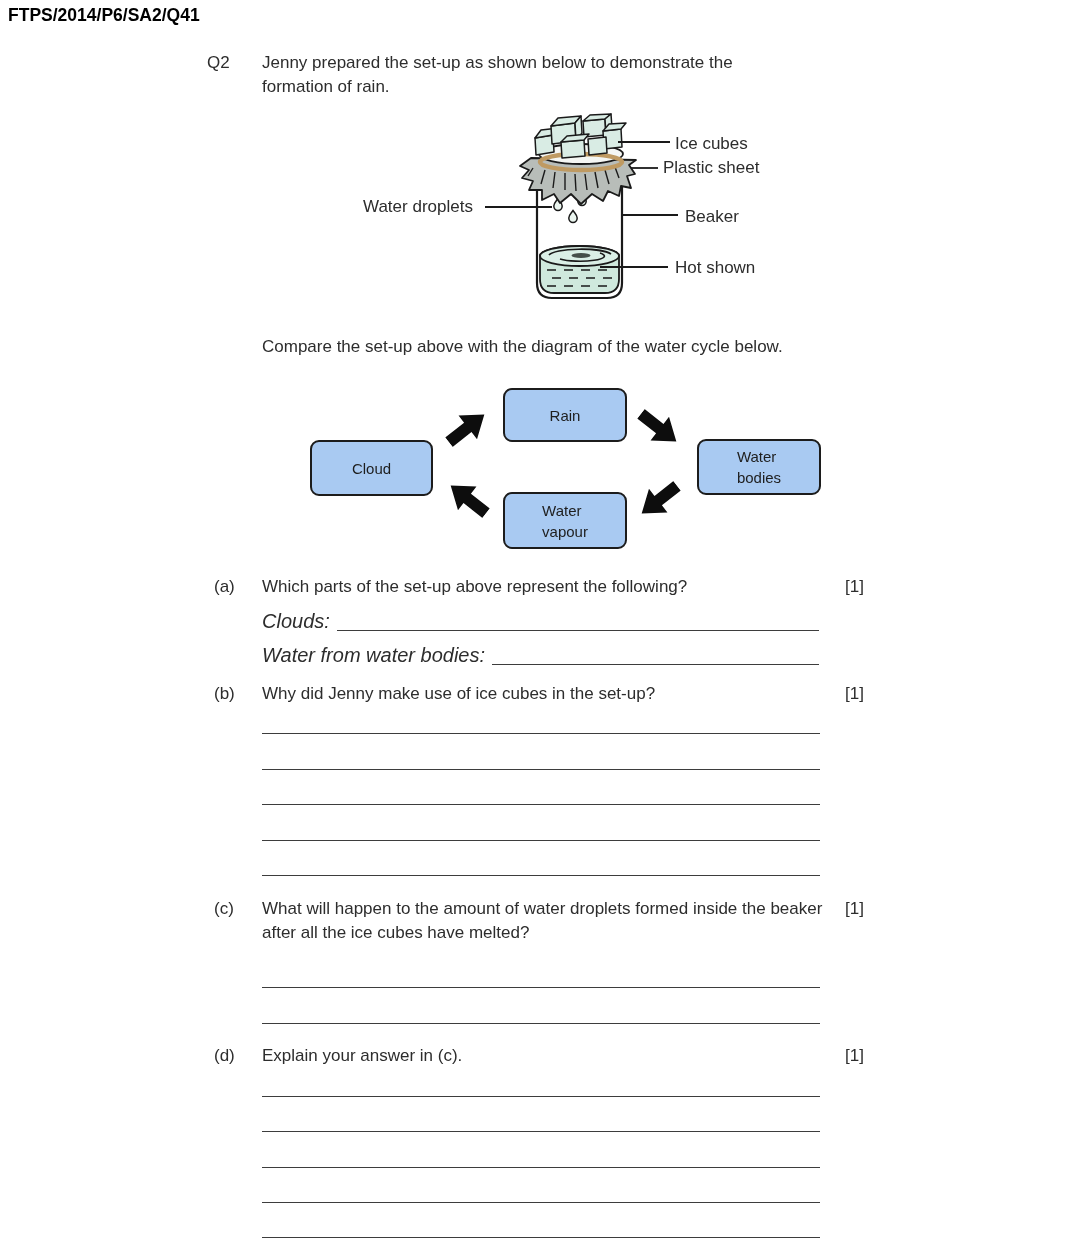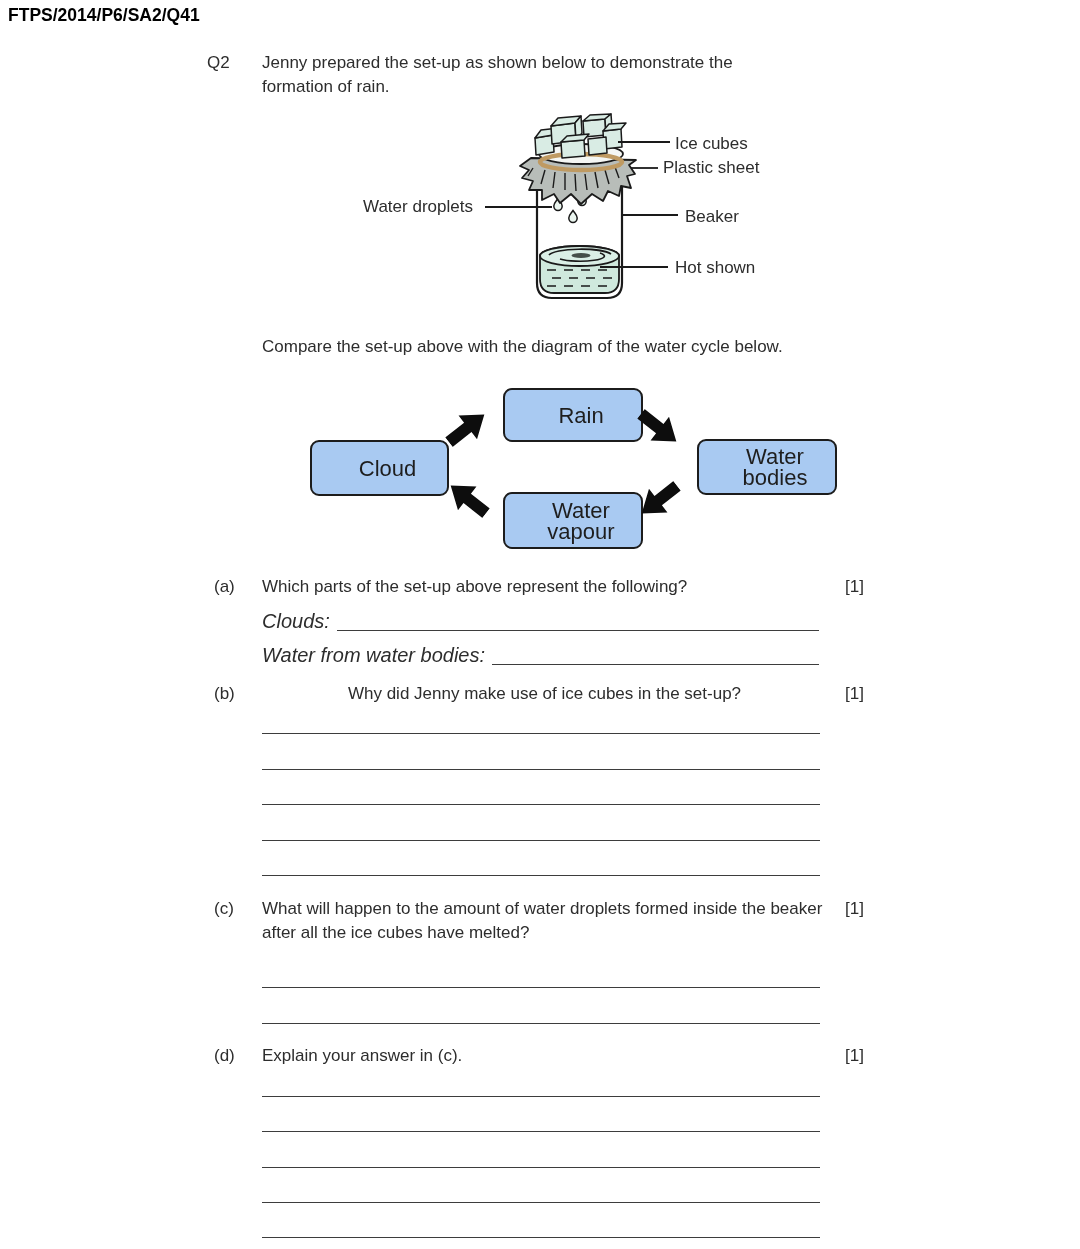--- a/index.html
+++ b/index.html
@@ -3,22 +3,22 @@
 <meta charset="utf-8">
 <style>
   html,body{margin:0;padding:0;background:#fff;}
   .page{position:relative;width:1080px;height:1249px;background:#ffffff;overflow:hidden;
         font-family:"Liberation Sans",sans-serif;color:#2d2d2d;}
   .abs{position:absolute;}
   .t{font-size:17px;line-height:24px;}
   .hdr{font-size:17.5px;font-weight:bold;color:#000;}
   .diag-label{font-size:17px;line-height:22px;white-space:nowrap;}
   .cycle-box{position:absolute;display:flex;align-items:center;justify-content:center;
-             text-align:center;border:2px solid #1c1c1c;border-radius:9px;
-             font-size:22px;line-height:21px;color:#1e1e1e;padding-left:16px;}
+             border:2px solid #1c1c1c;border-radius:9px;
+             font-size:15px;line-height:21px;color:#1e1e1e;}
   .cycle-box span{white-space:pre-line;}
   .arrow{position:absolute;width:46px;height:32px;}
   .field-row{position:absolute;display:flex;align-items:flex-end;}
   .field-label{font-size:20px;line-height:20px;white-space:nowrap;font-style:italic;}
   .field-line{flex:1;margin-left:7px;height:20px;border-bottom:1.7px solid #3d3d3d;}
   .ans-line{position:absolute;height:0;border-top:1.7px solid #3d3d3d;}
   .marks{font-size:17px;line-height:24px;}
   svg{display:block;}
 </style>
 </head>
@@ -150,21 +150,21 @@
   <div class="field-row" style="left:262px;top:610px;width:557px;">
     <span class="field-label">Clouds:</span>
     <span class="field-line"></span>
   </div>
   <div class="field-row" style="left:262px;top:644px;width:557px;">
     <span class="field-label">Water from water bodies:</span>
     <span class="field-line"></span>
   </div>
 
   <div class="abs t" style="left:214px;top:682px;">(b)</div>
-  <div class="abs t" style="left:262px;top:682px;width:565px;text-align:center;">Why did Jenny make use of ice cubes in the set-up?</div>
+  <div class="abs t" style="left:262px;top:682px;width:565px;">Why did Jenny make use of ice cubes in the set-up?</div>
   <div class="abs marks" style="left:845px;top:682px;">[1]</div>
   <div>
       <div class="ans-line" style="left: 262px; top: 733px; width: 558px;"></div>
       <div class="ans-line" style="left: 262px; top: 769px; width: 558px;"></div>
       <div class="ans-line" style="left: 262px; top: 804px; width: 558px;"></div>
       <div class="ans-line" style="left: 262px; top: 840px; width: 558px;"></div>
       <div class="ans-line" style="left: 262px; top: 875px; width: 558px;"></div>
     </div>
 
   <div class="abs t" style="left:214px;top:897px;">(c)</div>

